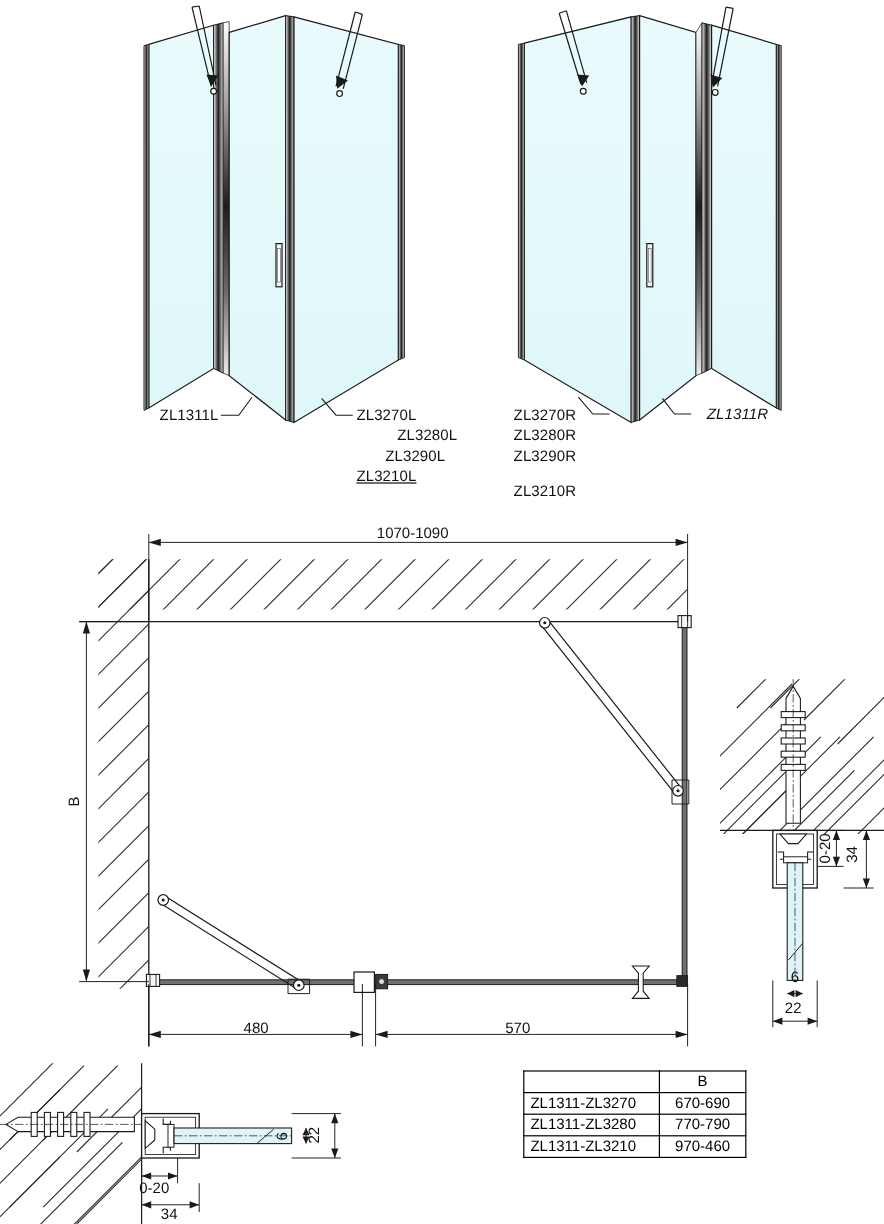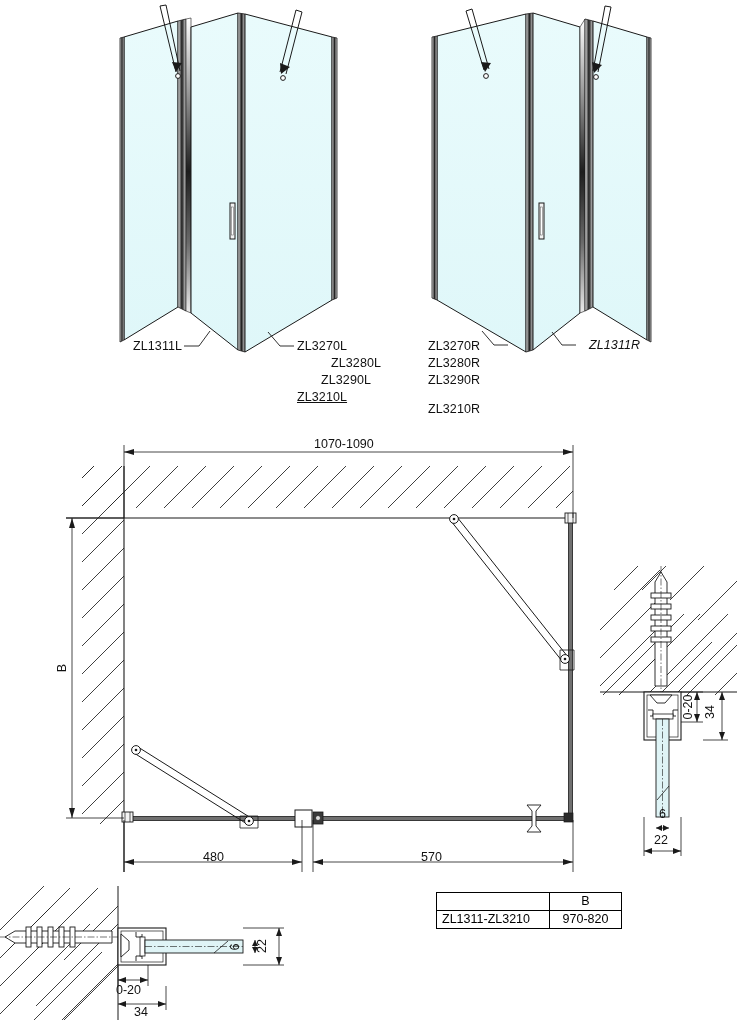--- a/index.html
+++ b/index.html
@@ -445,19 +445,27 @@
 <div class="dim rot90 sm" style="left:228px;top:940px;width:14px;text-align:center;">6</div>
 <div class="dim rot90 sm" style="left:251px;top:939px;width:22px;text-align:center;">22</div>
 
 <table class="btable" style="left:436px;top:892px;width:186px;">
   <tbody>
         <tr>
     <th style="width:116px;"></th>
     <th style="width:70px;">B</th>
   </tr>
   <tr>
+    <td class="code">ZL1311-ZL3270</td>
+    <td>670-690</td>
+  </tr>
+  <tr>
+    <td class="code">ZL1311-ZL3280</td>
+    <td>770-790</td>
+  </tr>
+  <tr>
     <td class="code">ZL1311-ZL3210</td>
-    <td>970-820</td>
+    <td>970-460</td>
   </tr>
 </tbody>
     </table>
 
 </div>
 
 </body></html>

